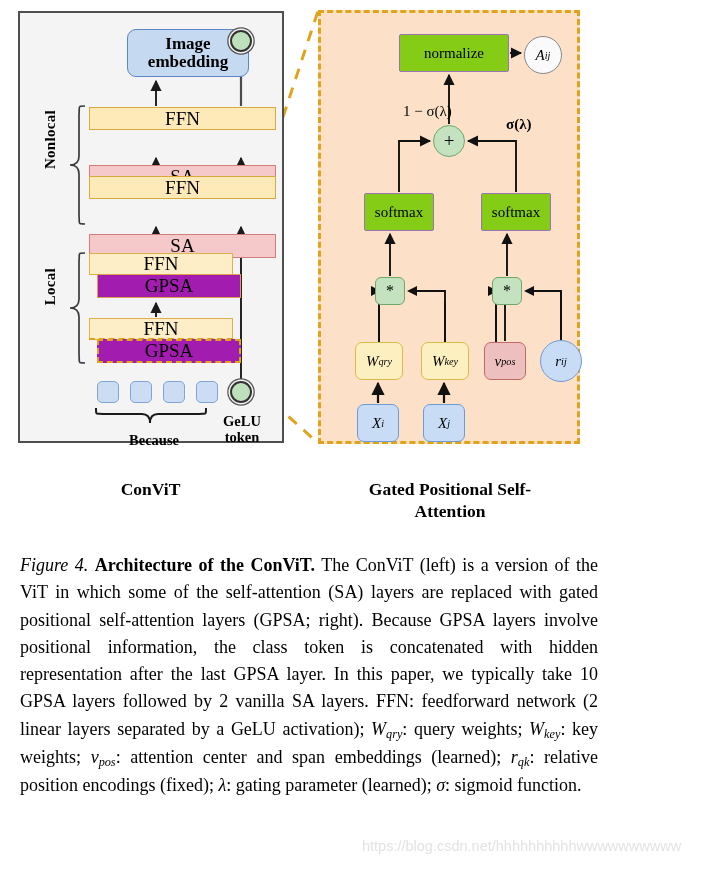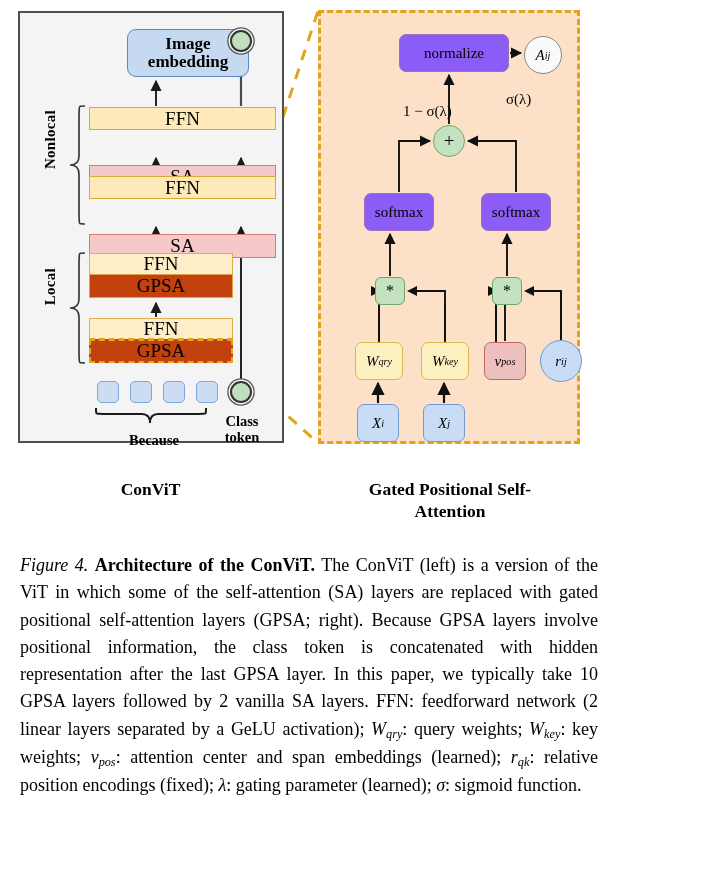--- a/index.html
+++ b/index.html
@@ -56,21 +56,21 @@
     margin-left: 32px;
   }
 
   
   .blk {
     font-size: 19px;
   }
   .ffn-nl { background: #fdeab8; border: 1.3px solid #d8a93b; }
   .sa     { background: #f5c9c9; border: 1.3px solid #cf7d7d; margin-top: 36px; }
   .ffn-lo { background: #fdeec8; border: 1.3px solid #e0b04a; }
-  .gpsa   { background: #c2410c; border: 1.3px solid #e0a04a; }
+  .gpsa   { background: #a21caf; border: 1.3px solid #e0a04a; margin-left: 8px; }
 
   .blk-nl2-ffn { left: 69px;  top: 94px;  width: 187px; height: 23px; }
   .blk-nl2-sa  { left: 69px;  top: 116px; width: 187px; height: 24px; }
   .blk-nl1-ffn { left: 69px;  top: 163px; width: 187px; height: 23px; }
   .blk-nl1-sa  { left: 69px;  top: 185px; width: 187px; height: 24px; }
 
   .blk-lo2-ffn { left: 69px;  top: 240px; width: 144px; height: 22px; }
   .blk-lo2-gp  { left: 69px;  top: 261px; width: 144px; height: 24px; }
   .blk-lo1-ffn { left: 69px;  top: 305px; width: 144px; height: 22px; }
   .blk-lo1-gp  {
@@ -145,21 +145,21 @@
 
   .rnode {
     position: absolute;
     box-sizing: border-box;
     display: flex;
     align-items: center;
     justify-content: center;
     text-align: center;
     font-size: 15px;
   }
-  .purple { background: #8b5cf6; border: 1.6px solid #9b72b8; border-radius: 7px; }
+  .purple { background: #84cc16; border: 1.6px solid #9b72b8; border-radius: 2px; }
   .green  { background: #c5e2c0; border: 1.6px solid #6fa86a; }
   .yellow { background: #fdf0c0; border: 1.6px solid #d8bb4a; border-radius: 7px; }
   .blue   { background: #c8dcf5; border: 1.6px solid #6f9bd4; border-radius: 7px; }
   .redbox { background: #edbfbf; border: 1.6px solid #c06868; border-radius: 7px; }
   .whitec { background: #fafafa; border: 1.6px solid #888; border-radius: 50%; }
   .bluec  { background: #c8dcf5; border: 1.6px solid #6f9bd4; border-radius: 50%; }
 
   .n-normalize { left: 78px;  top: 21px;  width: 110px; height: 38px; }
   .n-aij       { left: 203px; top: 23px;  width: 38px;  height: 38px; }
   .n-plus      {
@@ -177,21 +177,21 @@
   .n-xi        { left: 36px;  top: 391px; width: 42px; height: 38px; }
   .n-xj        { left: 102px; top: 391px; width: 42px; height: 38px; }
 
   .mathlbl {
     position: absolute;
     font-family: "Liberation Serif", serif;
     font-style: normal;
     font-size: 15px;
   }
   .lbl-1msig { left: 38px;  top: 90px; margin-left: 44px; }
-  .lbl-sig   { left: 185px; top: 78px; }
+  .lbl-sig   { left: 185px; top: 103px; font-weight: bold; }
 
   
   .mi { font-style: italic; }
   .sub {
     font-size: 0.68em;
     vertical-align: -0.28em;
     font-style: italic;
   }
 
   
@@ -297,21 +297,21 @@
     <div class="node blk ffn-lo blk-lo1-ffn">FFN</div>
     <div class="blk-lo1-ffn-dashtop"></div>
     <div class="node blk gpsa   blk-lo1-gp">GPSA</div>
 
     <div class="node patch p1"></div>
     <div class="node patch p2"></div>
     <div class="node patch p3"></div>
     <div class="node patch p4"></div>
 
     <div class="hlabel lbl-patches">Because</div>
-    <div class="hlabel lbl-classtok">Class token</div>
+    <div class="hlabel lbl-classtok">GeLU token</div>
   </div>
 
   <div class="right-panel">
 
     <svg style="position:absolute;left:0;top:0;width:256px;height:428px;" viewBox="0 0 256 428">
       <defs>
         <marker id="rh" markerWidth="7" markerHeight="7" refX="5.4" refY="3" orient="auto">
           <path d="M0,0 L6,3 L0,6 z" fill="#111"></path>
         </marker>
       </defs>
@@ -411,14 +411,15 @@
 
     <div class="mathlbl lbl-1msig">1 − σ(λ)</div>
     <div class="mathlbl lbl-sig">σ(λ)</div>
   </div>
 
   <div class="subtitle sub-convit">ConViT</div>
   <div class="subtitle sub-gpsa">Gated Positional Self-Attention</div>
 
   <div class="caption"><span class="fig-no">Figure 4.</span> <span class="fig-title">Architecture of the ConViT.</span><span> The ConViT (left) is a version of the ViT in which some of the self-attention (SA) layers are replaced with gated positional self-attention layers (GPSA; right). Because GPSA layers involve positional information, the class token is concatenated with hidden representation after the last GPSA layer. In this paper, we typically take 10 GPSA layers followed by 2 vanilla SA layers. FFN: feedforward network (2 linear layers separated by a GeLU activation); </span><span class="mi">W<span class="sub">qry</span></span><span>: query weights; </span><span class="mi">W<span class="sub">key</span></span><span>: key weights; </span><span class="mi">v<span class="sub">pos</span></span><span>: attention center and span embeddings (learned); </span><span class="mi">r<span class="sub">qk</span></span><span>: relative position encodings (fixed); </span><span class="mi">λ</span><span>: gating parameter (learned); </span><span class="mi">σ</span><span>: sigmoid function.</span></div>
 
+  <div class="watermark">https://blog.csdn.net/hhhhhhhhhhwwwwwwwwww</div>
 
 </div>
 
 </body></html>

